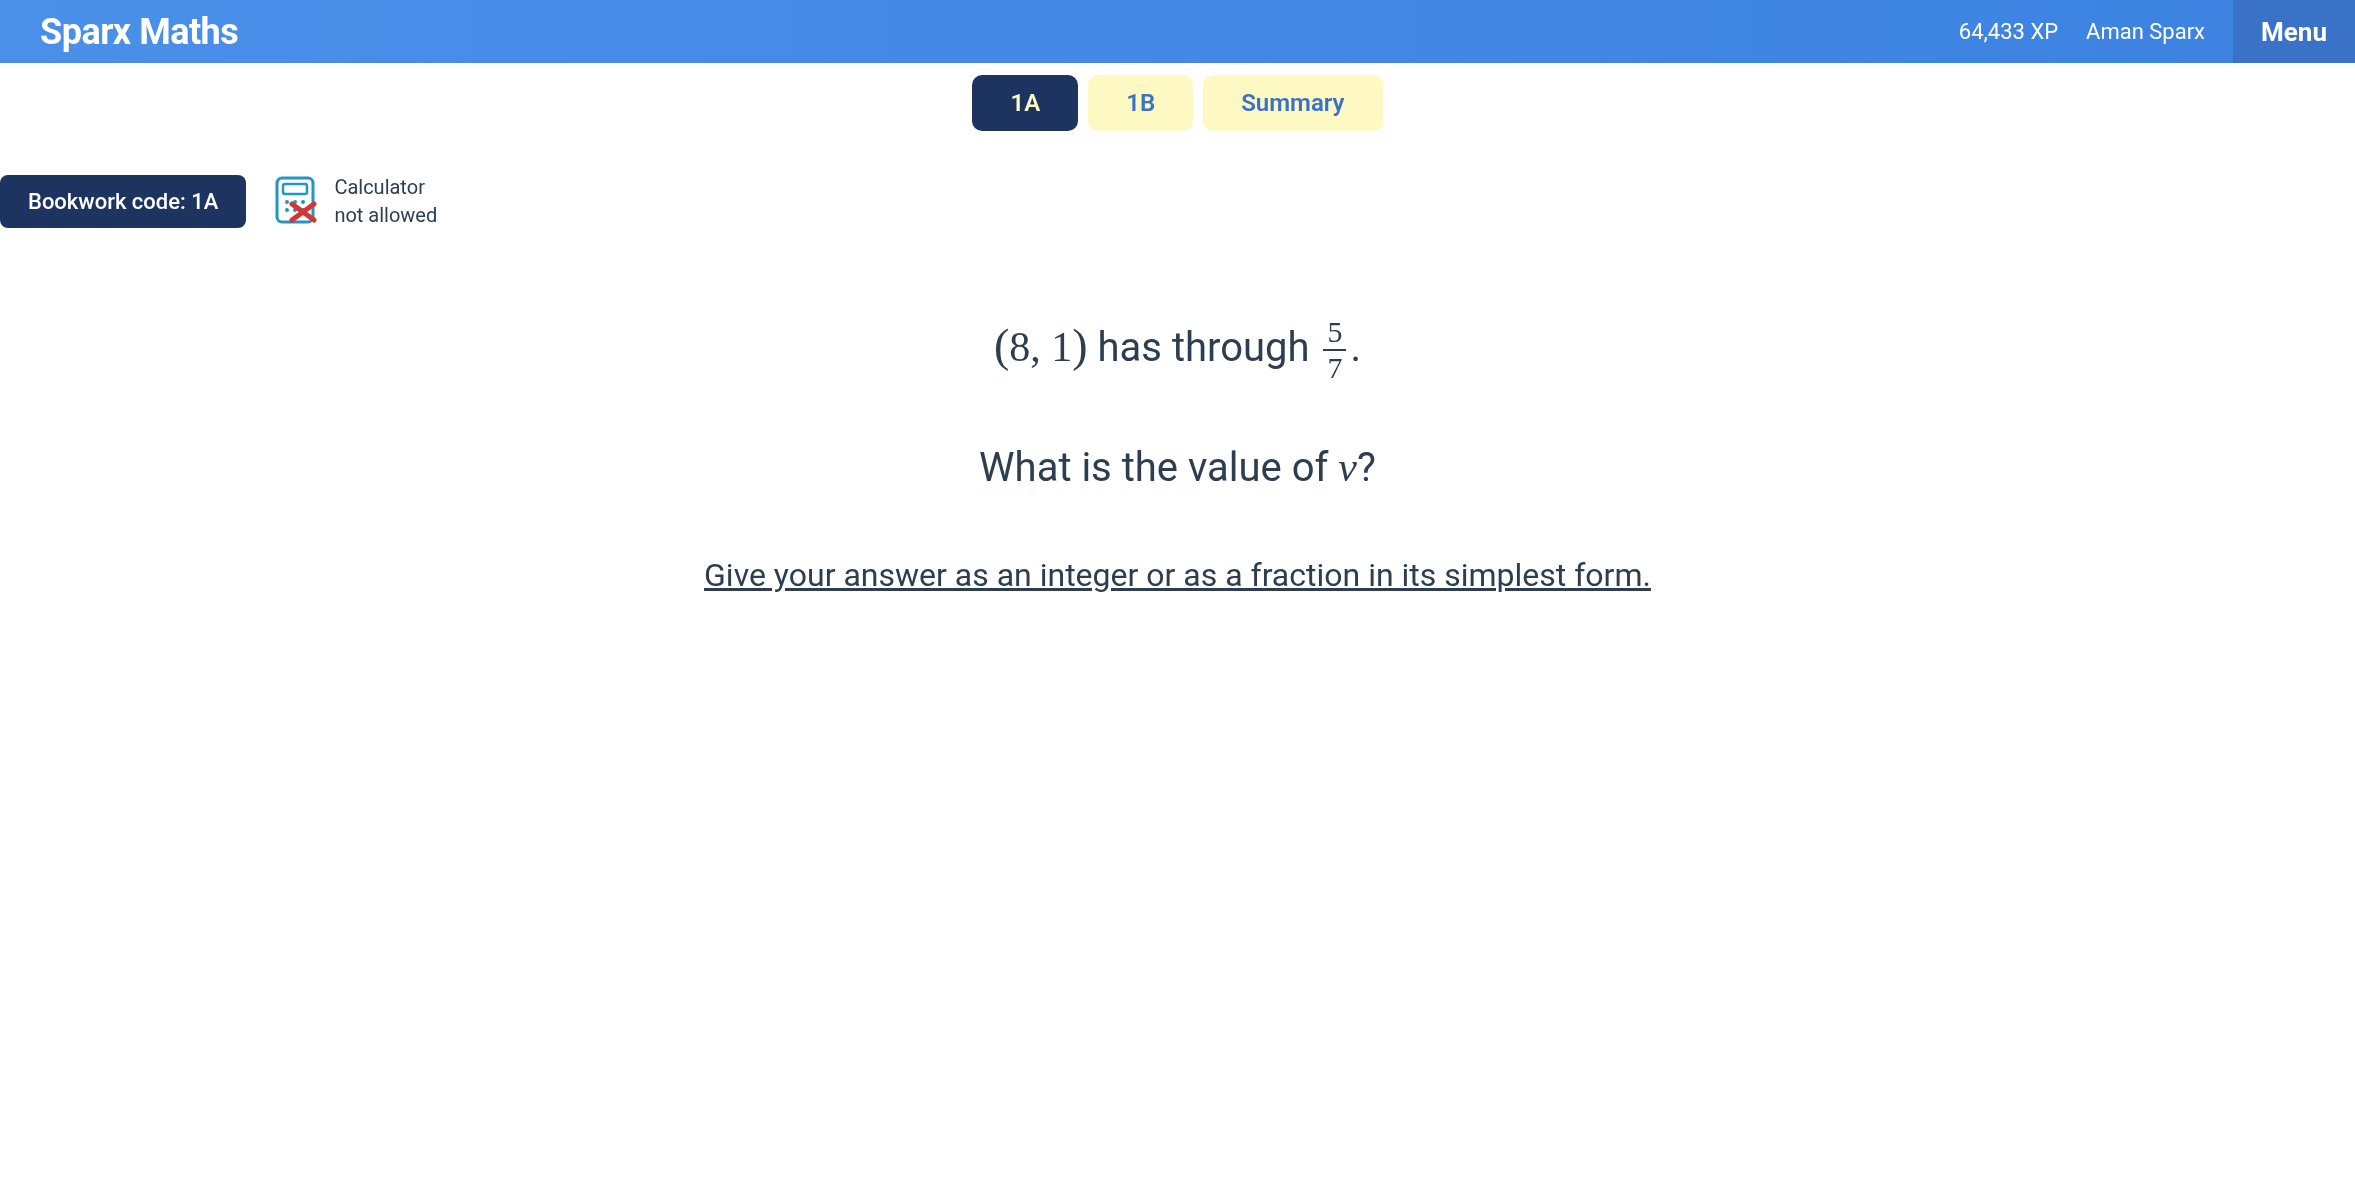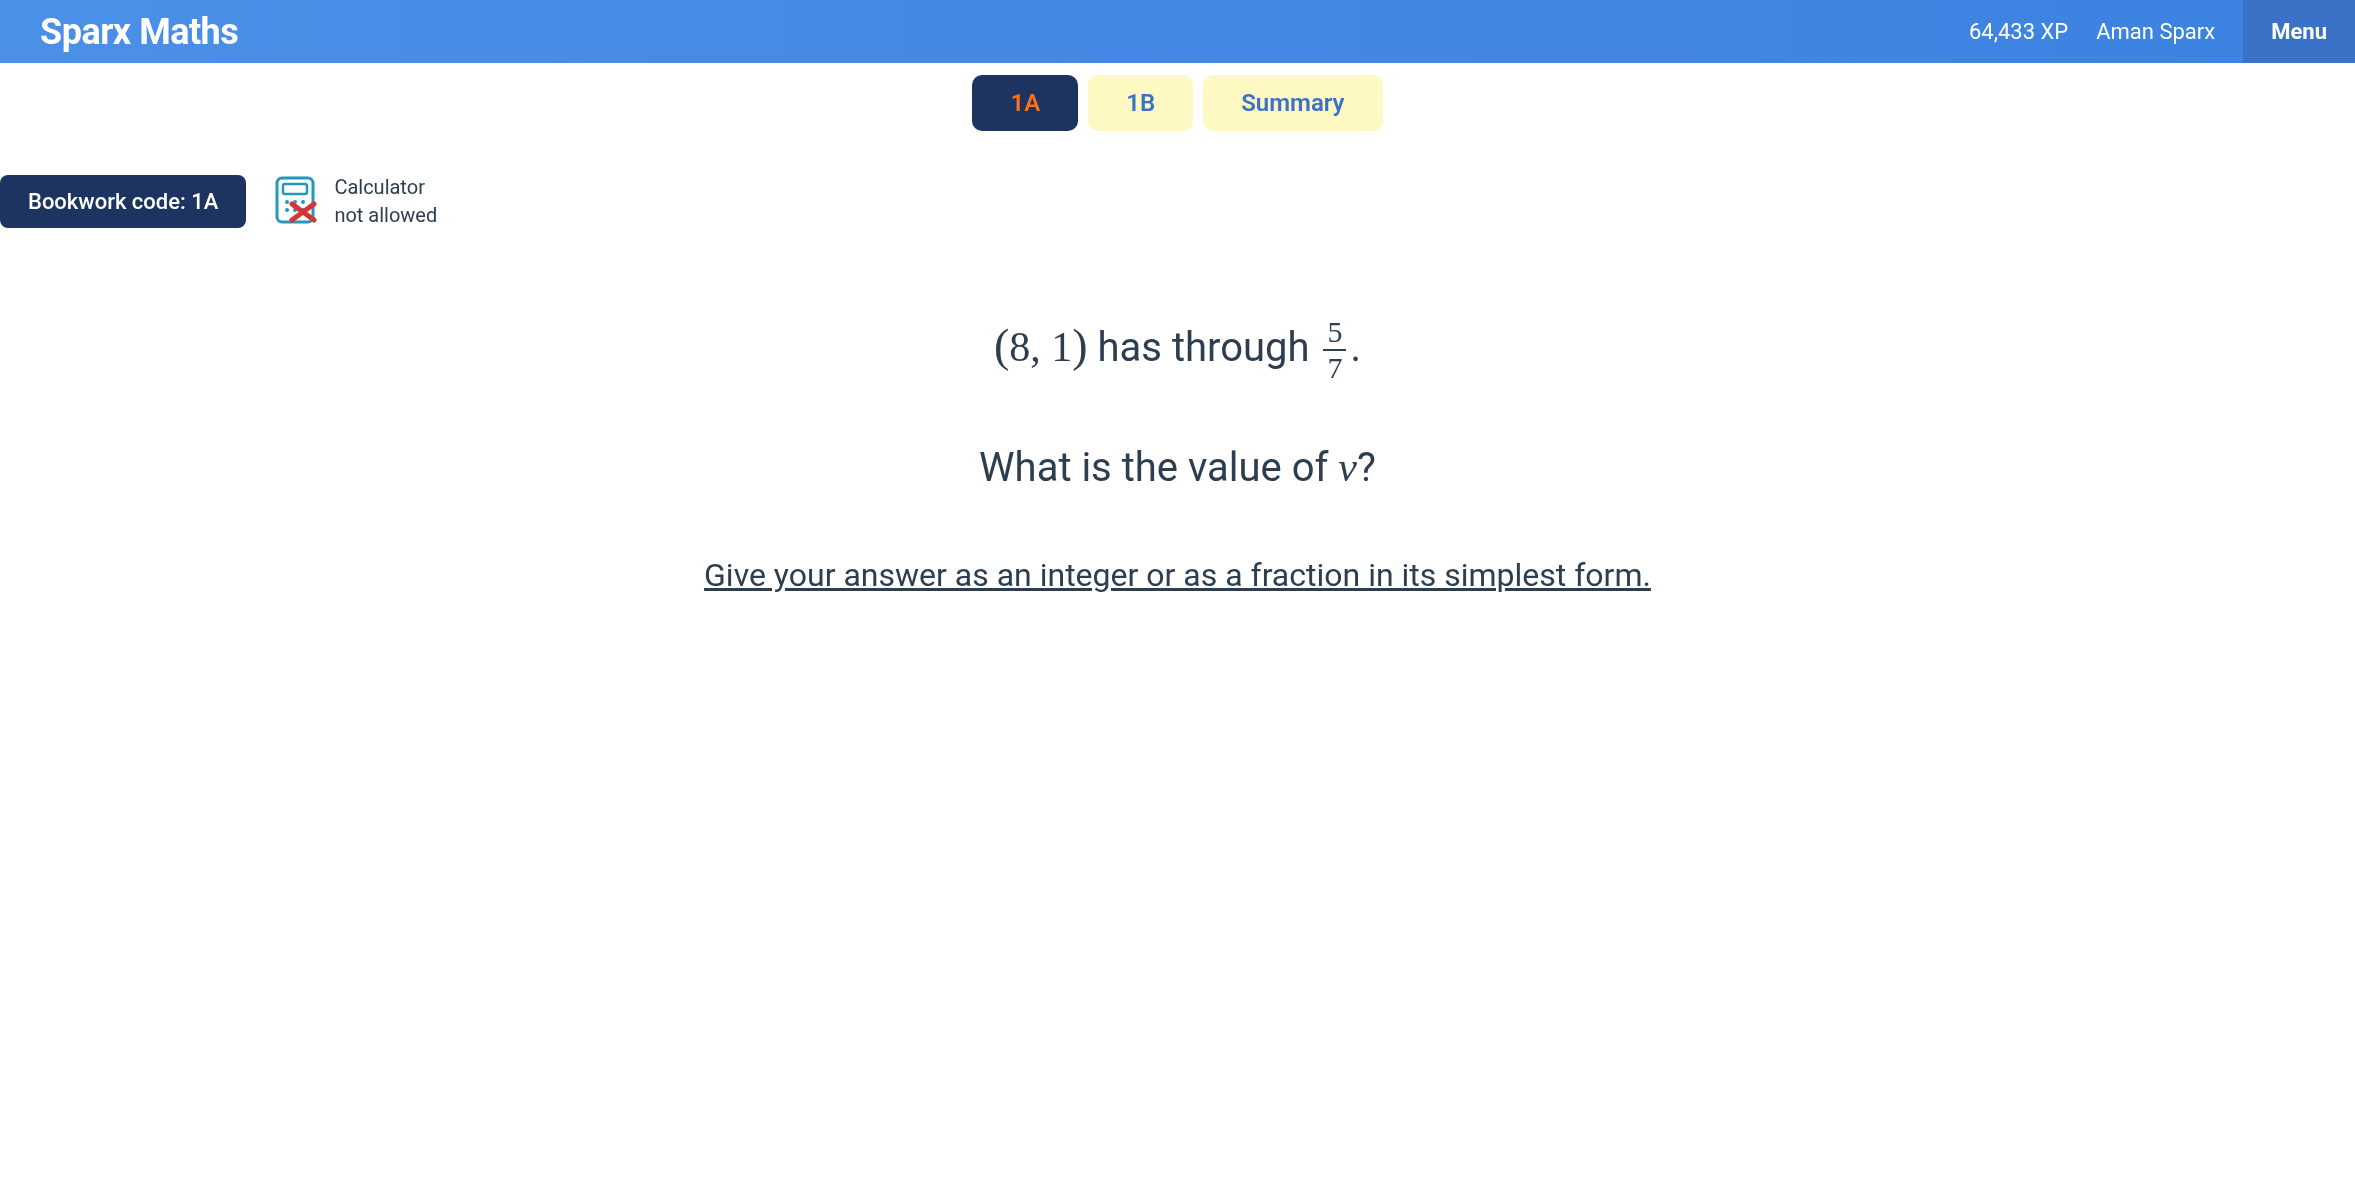--- a/index.html
+++ b/index.html
@@ -42,21 +42,21 @@
     }
     
     .username {
       font-weight: 400;
     }
     
     .menu-btn {
       background: #3a72c8;
       padding: 18px 28px;
       font-weight: 700;
-      font-size: 22px;
+      font-size: 26px;
       margin-right: -40px;
       height: 63px;
       display: flex;
       align-items: center;
       cursor: pointer;
     }
     
     .tabs {
       display: flex;
       justify-content: center;
@@ -67,21 +67,21 @@
     .tab {
       padding: 14px 38px;
       border-radius: 10px;
       font-size: 24px;
       font-weight: 600;
       cursor: pointer;
     }
     
     .tab.active {
       background: #1d3461;
-      color: #f97316;
+      color: #fef9c3;
     }
     
     .tab.inactive {
       background: #fef9c3;
       color: #3a72c8;
     }
     
     .info-row {
       display: flex;
       justify-content: flex-start;

